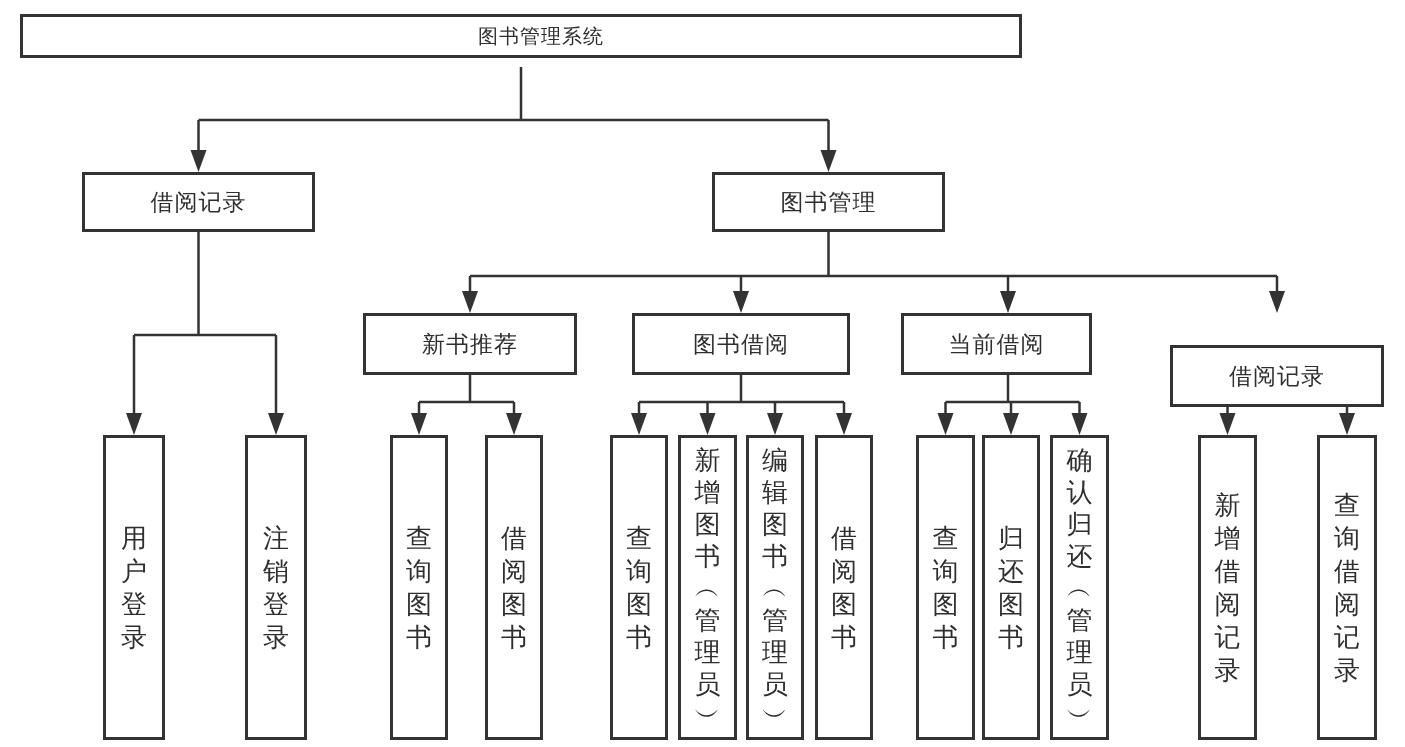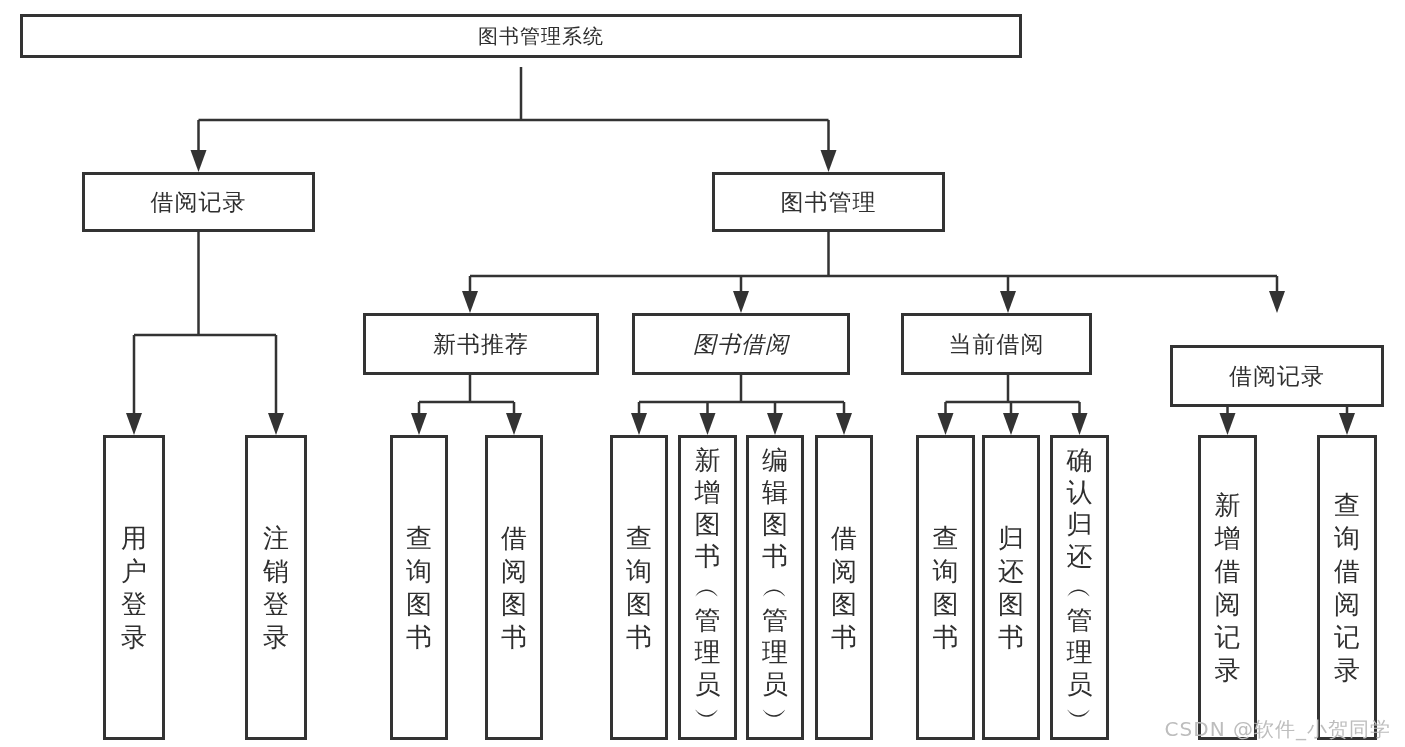--- a/index.html
+++ b/index.html
@@ -29,22 +29,22 @@
     z-index: 2;
   }
   .root-node {
     left: 20px; top: 14px; width: 1002px; height: 44px;
     font-size: 20px; letter-spacing: 1px; padding-left: 40px;
   }
   .h-node { height: 60px; font-size: 23px; letter-spacing: 1px; }
   .l1-a { left: 82px;  top: 172px; width: 233px; }
   .l1-b { left: 712px; top: 172px; width: 233px; font-family: Liberation Mono, monospace; }
   .l2 { top: 313px; height: 62px; }
-  .l2-a { left: 363px;  width: 236px; }
-  .l2-b { left: 632px;  width: 218px; font-style: italic; }
+  .l2-a { left: 363px;  width: 214px; }
+  .l2-b { left: 632px;  width: 218px; }
   .l2-c { left: 901px;  width: 191px; }
   .l2-d { left: 1170px; width: 214px; margin-top: 32px; }
   .v-node {
     top: 435px; height: 305px;
     font-size: 26px;
     line-height: 33px;
     text-align: center;
     white-space: pre-line;
   }
   .lf-1  { left: 103px;  width: 62px; }
@@ -183,15 +183,14 @@
 阅
 记
 录</div>
   <div class="node v-node lf-13">查
 询
 借
 阅
 记
 录</div>
 
-  <div class="watermark">CSDN @软件_小贺同学</div>
 
 </div>
 
 </body></html>

